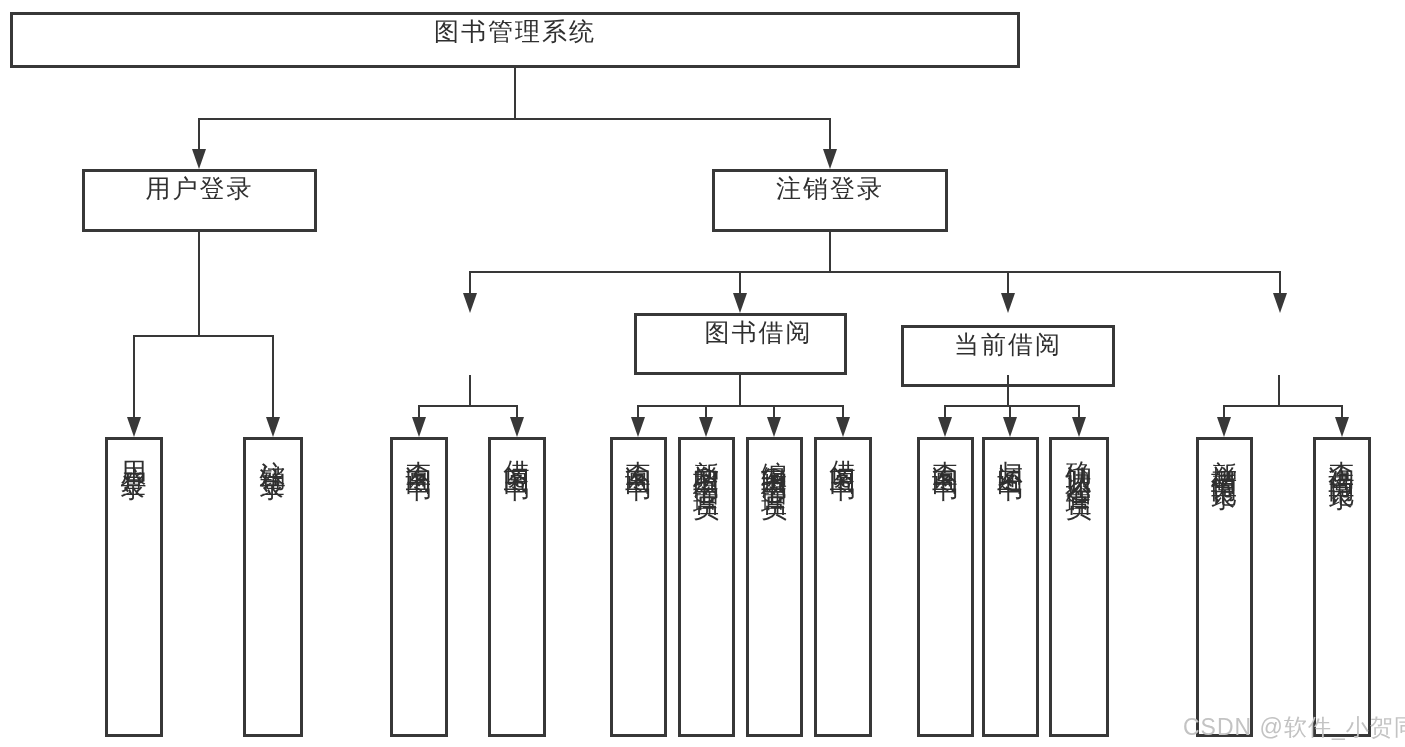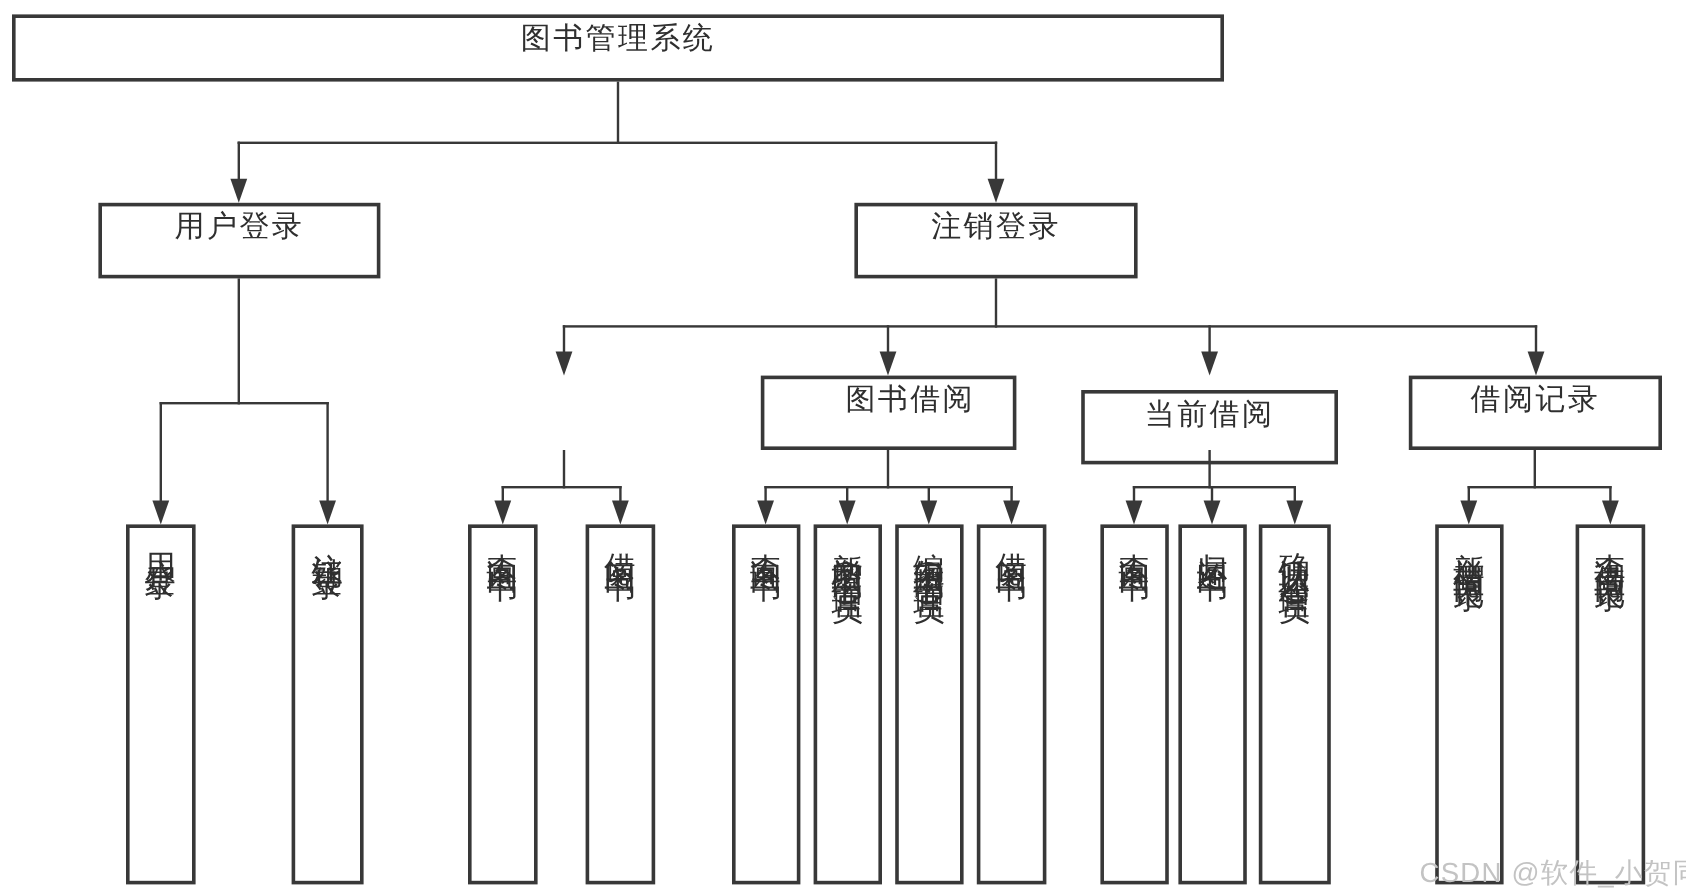--- a/index.html
+++ b/index.html
@@ -44,23 +44,20 @@
   </div>
   <div class="box" style="left:712px;top:169px;width:236px;height:63px;">
     <span>注销登录</span>
   </div>
 
   <div class="box" style="left:634px;top:313px;width:213px;height:62px;padding-left:36px;">
     <span>图书借阅</span>
   </div>
   <div class="box" style="left:901px;top:313px;width:214px;height:62px;margin-top:12px;">
     <span>当前借阅</span>
-  </div>
-  <div class="box" style="left:1174px;top:313px;width:211px;height:62px;">
-    <span>借阅记录</span>
   </div>
 
   <div class="box leaf" style="left:105px;top:437px;width:58px;height:300px;">
     <span>用户登录</span>
   </div>
   <div class="box leaf" style="left:243px;top:437px;width:60px;height:300px;">
     <span>注销登录</span>
   </div>
   <div class="box leaf" style="left:390px;top:437px;width:58px;height:300px;">
     <span>查询图书</span>

